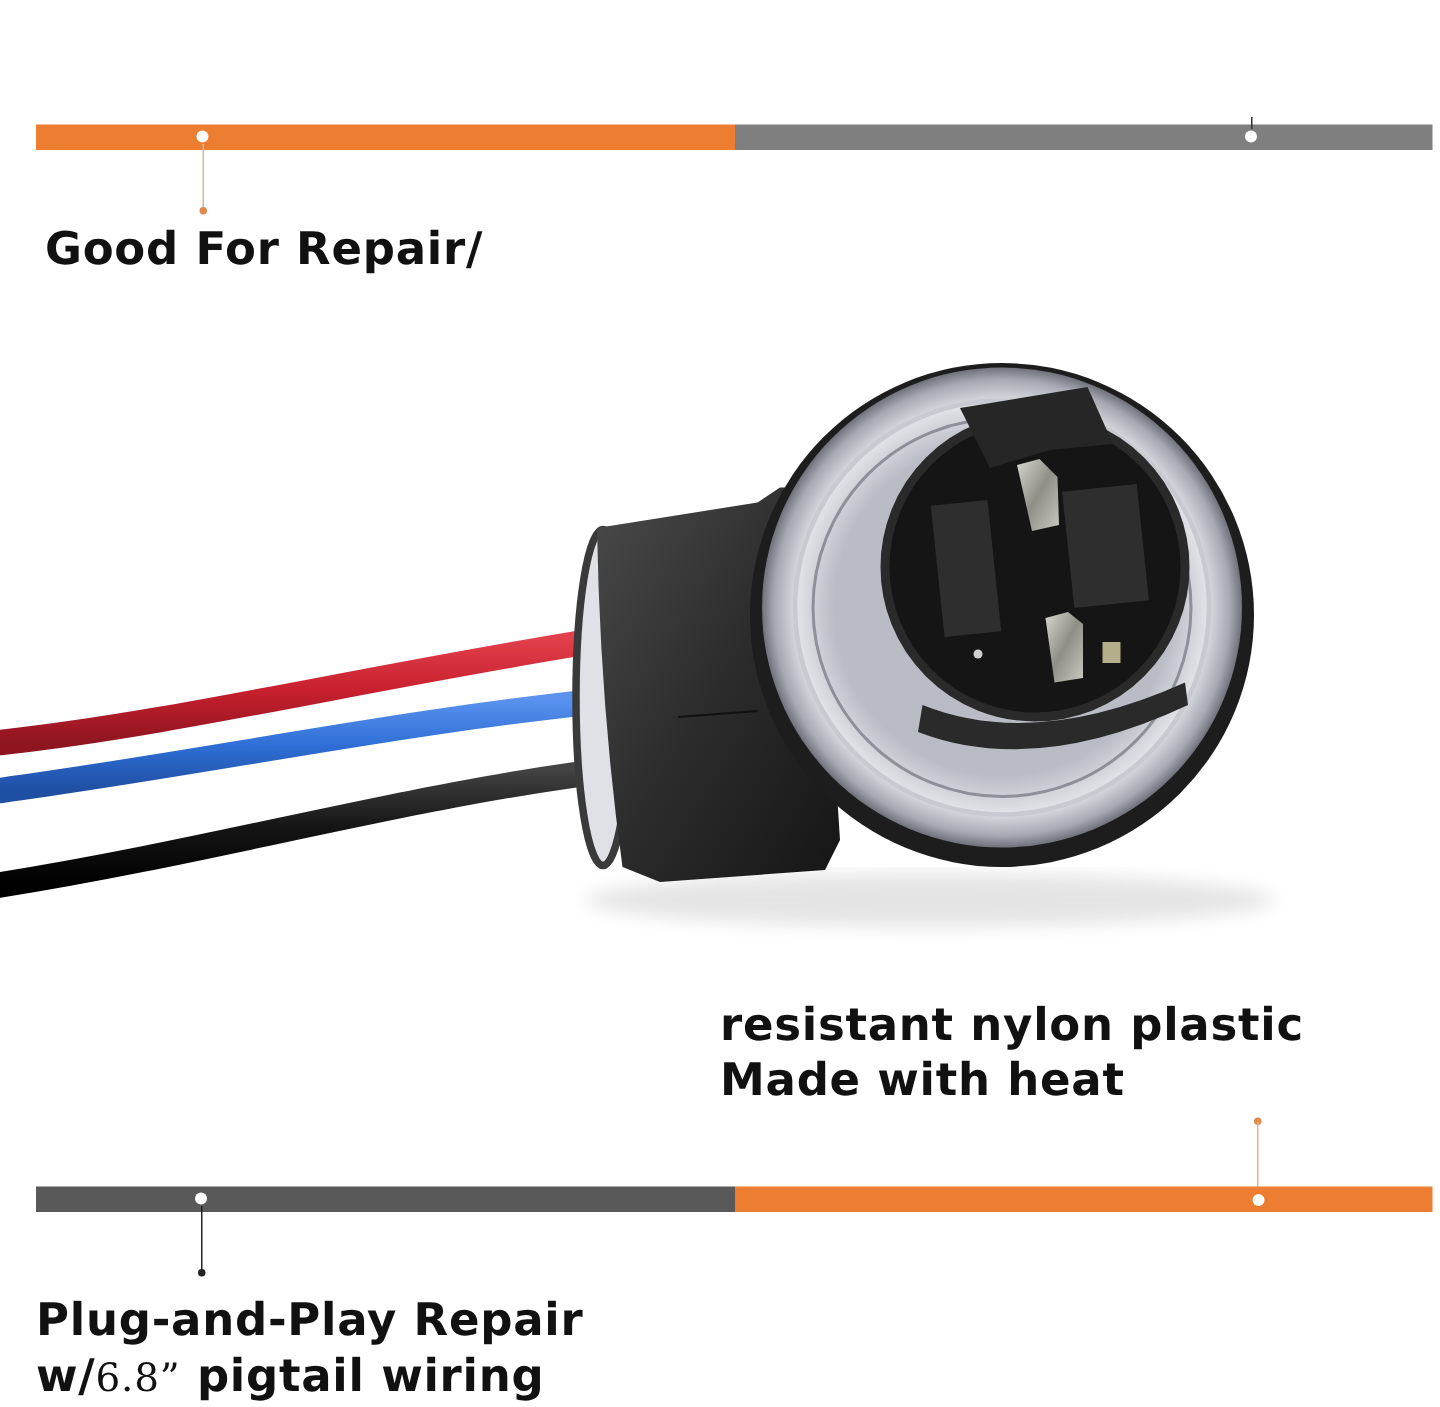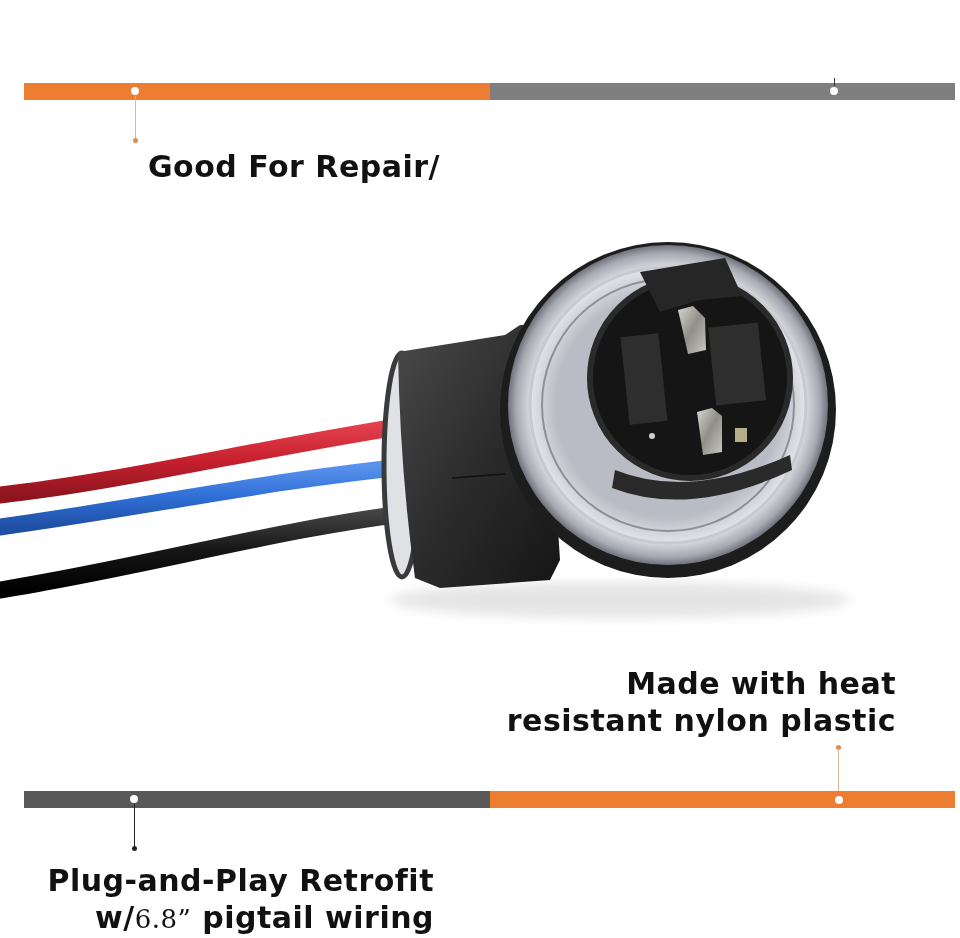--- a/index.html
+++ b/index.html
@@ -3,21 +3,21 @@
   <meta charset="utf-8">
   <style>
     html, body { margin: 0; padding: 0; background: #ffffff; }
     body { width: 960px; height: 938px; position: relative; overflow: hidden;
            font-family: "DejaVu Sans", sans-serif; }
     .bar { position: absolute; height: 17px; display: flex; }
     .bar .seg { height: 100%; }
     .dot { position: absolute; width: 8px; height: 8px; border-radius: 50%; background: #ffffff; }
     .leader { position: absolute; width: 1px; }
     .tipdot { position: absolute; width: 5px; height: 5px; border-radius: 50%; }
-    .caption { position: absolute; font-weight: bold; color: #111111; text-align: right;
+    .caption { position: absolute; font-weight: bold; color: #111111; text-align: left;
                font-size: 30px; line-height: 37px; letter-spacing: 0.5px; white-space: nowrap; }
     .caption .serif { font-family: "DejaVu Serif", serif; font-weight: normal; font-size: 26px; }
     #product { position: absolute; left: 0; top: 240px; width: 960px; height: 400px; }
   </style>
 </head>
 <body>
 
 <div class="bar" style="left:24px; top:83px; width:931px;">
   <div class="seg" style="width:466px; background:#ed7d31;"></div>
   <div class="seg" style="width:465px; background:#7f7f7f;"></div>
@@ -97,33 +97,33 @@
 
   <path d="M678,310 L693,306 L705,318 L706,350 L688,354 Z" fill="url(#pin)"></path>
   <path d="M697,412 L712,408 L722,416 L722,452 L703,455 Z" fill="url(#pin)"></path>
   <rect x="735" y="428" width="12" height="14" fill="#b5ae8a"></rect>
   <circle cx="652" cy="436" r="3" fill="#cfcfcf"></circle>
 
   <path d="M615,470 Q690,500 790,455 L792,470 Q690,518 612,488 Z" fill="#2a2a2a"></path>
 </svg>
 
 <div class="caption" style="left:480px; top:665px; width:416px;">
+  <div>resistant nylon plastic</div>
   <div>Made with heat</div>
-  <div>resistant nylon plastic</div>
 </div>
 <div class="tipdot" style="left:836px; top:745px; background:#e08a4a;"></div>
 <div class="leader" style="left:838px; top:748px; height:46px; background:#d9b89a;"></div>
 
 <div class="bar" style="left:24px; top:791px; width:931px;">
   <div class="seg" style="width:466px; background:#595959;"></div>
   <div class="seg" style="width:465px; background:#ed7d31;"></div>
 </div>
 <div class="dot" style="left:130px; top:795px;"></div>
 <div class="dot" style="left:835px; top:796px;"></div>
 <div class="leader" style="left:134px; top:804px; height:44px; background:#222;"></div>
 <div class="tipdot" style="left:132px; top:846px; background:#222;"></div>
 
 <div class="caption" style="left:24px; top:862px; width:410px;">
-  <div>Plug-and-Play Retrofit</div>
+  <div>Plug-and-Play Repair</div>
   <div>
     <span>w/</span><span class="serif">6.8”</span><span style="white-space:pre;"> pigtail wiring</span>
   </div>
 </div>
 
 </body></html>

